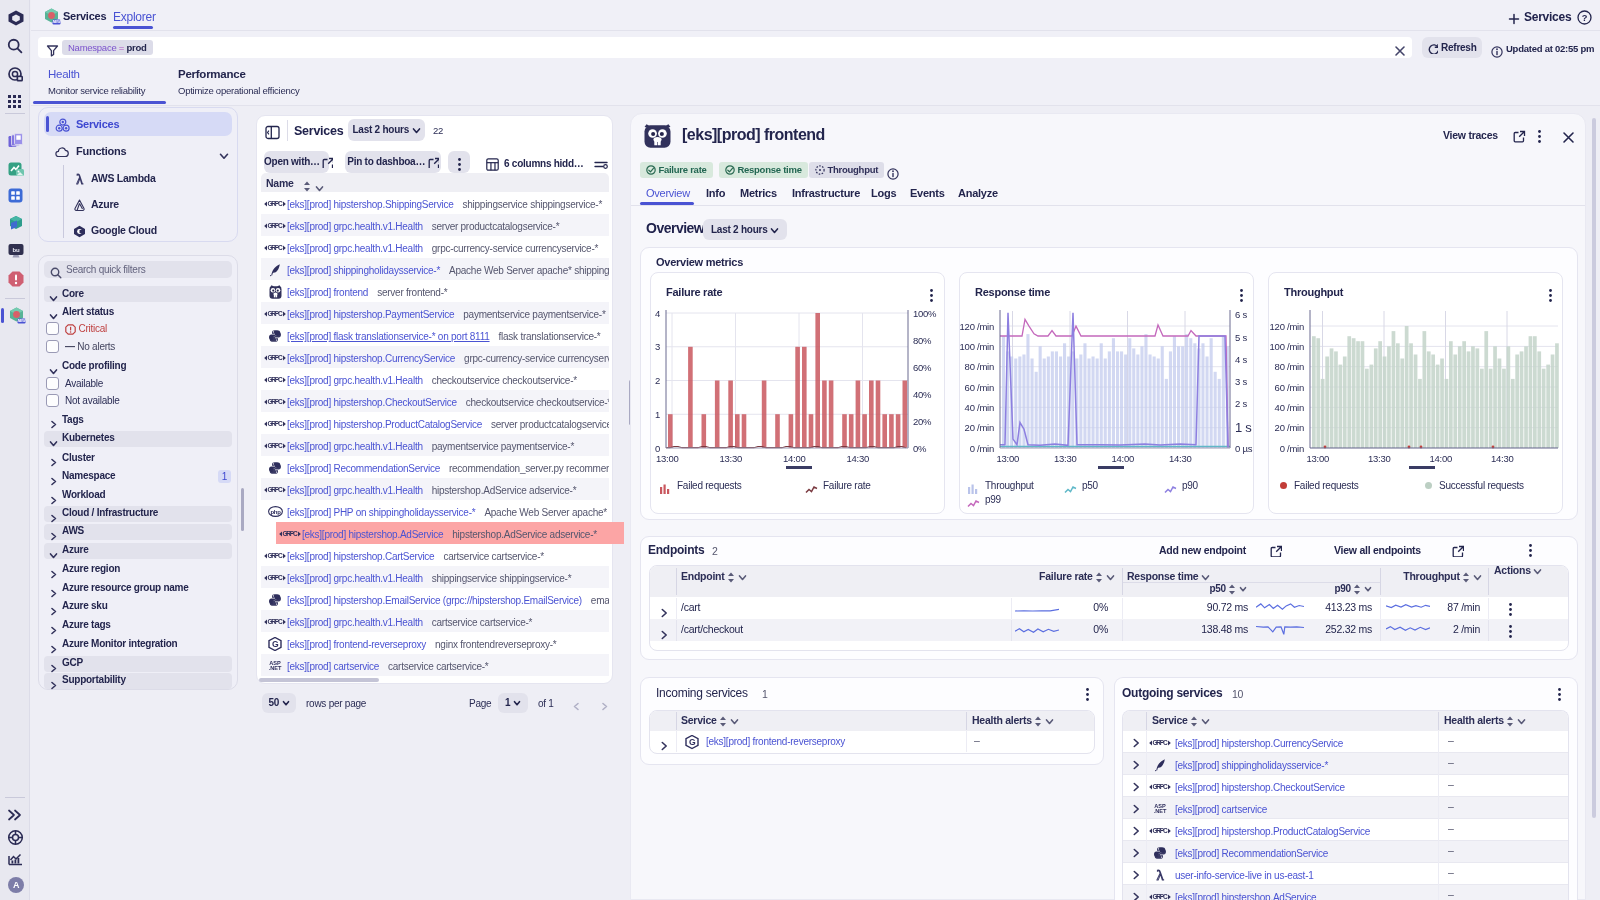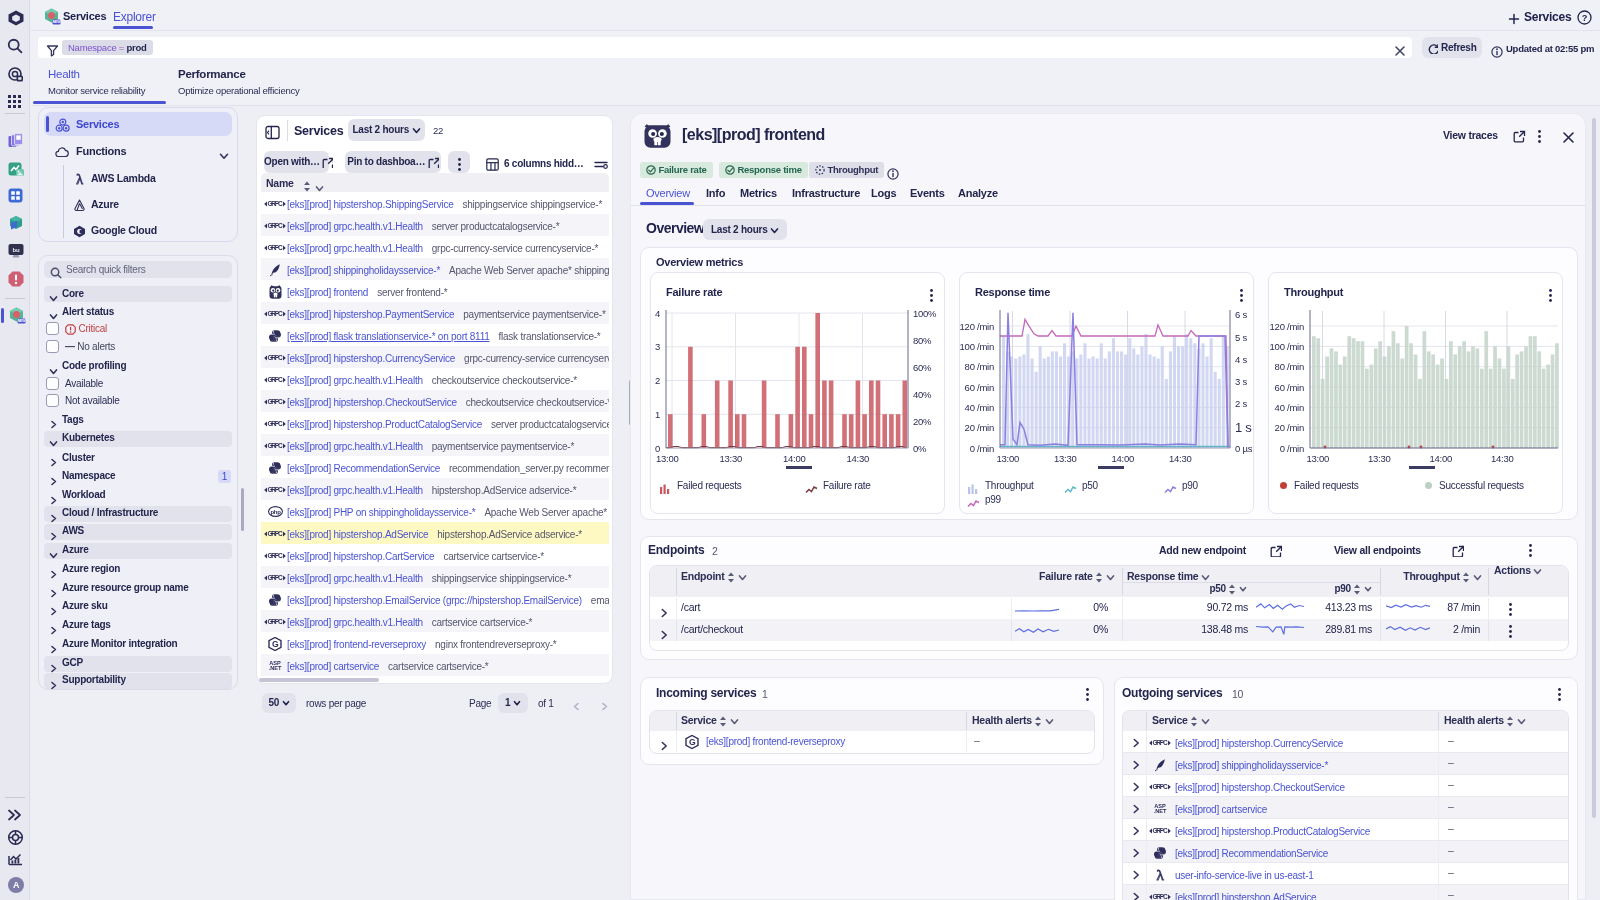--- a/index.html
+++ b/index.html
@@ -435,21 +435,21 @@
       </svg></span><span style="font-size:10px;color:#4a53d3;">[eks][prod] RecommendationService</span><span style="font-size:10px;color:#55566e;margin-left:9px;">recommendation_server.py recommen</span></div>
 <div class="abs row" style="left:261px;top:478px;width:348px;height:22px;line-height:21px;background:#f4f4f9;"><span style="display:inline-block;width:24px;text-align:center;margin-left:2px;"><span class="igrpc"><svg width="22" height="10" viewBox="0 0 22 10">
           <polygon points="0.2,5 3,2.4 3,7.6" fill="#30305a"></polygon>
           <polygon points="21.8,5 19,2.4 19,7.6" fill="#30305a"></polygon>
           <text x="11" y="7.4" font-family="Liberation Sans" font-size="6.6" font-weight="bold" fill="#30305a" text-anchor="middle" textLength="15">GRPC</text>
         </svg></span></span><span style="font-size:10px;color:#4a53d3;">[eks][prod] grpc.health.v1.Health</span><span style="font-size:10px;color:#55566e;margin-left:9px;">hipstershop.AdService adservice-*</span></div>
 <div class="abs row" style="left:261px;top:500px;width:348px;height:22px;line-height:21px;background:#fff;"><span style="display:inline-block;width:24px;text-align:center;margin-left:2px;"><svg width="15" height="11" viewBox="0 0 15 11" style="">
         <ellipse cx="7.5" cy="5.5" rx="6.9" ry="4.9" fill="none" stroke="#2e2e5c" stroke-width="1.1"></ellipse>
         <text x="7.5" y="7.8" font-family="Liberation Sans" font-size="6" font-weight="bold" fill="#2e2e5c" text-anchor="middle">php</text>
       </svg></span><span style="font-size:10px;color:#4a53d3;">[eks][prod] PHP on shippingholidaysservice-*</span><span style="font-size:10px;color:#55566e;margin-left:9px;">Apache Web Server apache* s</span></div>
-<div class="abs row" style="left:261px;top:522px;width:348px;height:22px;line-height:21px;background:#fef9c3;"><span style="display:inline-block;width:24px;text-align:center;margin-left:2px;"><span class="igrpc"><svg width="22" height="10" viewBox="0 0 22 10">
+<div class="abs row" style="left:276px;top:522px;width:348px;height:22px;line-height:21px;background:#fca5a5;"><span style="display:inline-block;width:24px;text-align:center;margin-left:2px;"><span class="igrpc"><svg width="22" height="10" viewBox="0 0 22 10">
           <polygon points="0.2,5 3,2.4 3,7.6" fill="#30305a"></polygon>
           <polygon points="21.8,5 19,2.4 19,7.6" fill="#30305a"></polygon>
           <text x="11" y="7.4" font-family="Liberation Sans" font-size="6.6" font-weight="bold" fill="#30305a" text-anchor="middle" textLength="15">GRPC</text>
         </svg></span></span><span style="font-size:10px;color:#4a53d3;">[eks][prod] hipstershop.AdService</span><span style="font-size:10px;color:#55566e;margin-left:9px;">hipstershop.AdService adservice-*</span></div>
 <div class="abs row" style="left:261px;top:544px;width:348px;height:22px;line-height:21px;background:#fff;"><span style="display:inline-block;width:24px;text-align:center;margin-left:2px;"><span class="igrpc"><svg width="22" height="10" viewBox="0 0 22 10">
           <polygon points="0.2,5 3,2.4 3,7.6" fill="#30305a"></polygon>
           <polygon points="21.8,5 19,2.4 19,7.6" fill="#30305a"></polygon>
           <text x="11" y="7.4" font-family="Liberation Sans" font-size="6.6" font-weight="bold" fill="#30305a" text-anchor="middle" textLength="15">GRPC</text>
         </svg></span></span><span style="font-size:10px;color:#4a53d3;">[eks][prod] hipstershop.CartService</span><span style="font-size:10px;color:#55566e;margin-left:9px;">cartservice cartservice-*</span></div>
 <div class="abs row" style="left:261px;top:566px;width:348px;height:22px;line-height:21px;background:#f4f4f9;"><span style="display:inline-block;width:24px;text-align:center;margin-left:2px;"><span class="igrpc"><svg width="22" height="10" viewBox="0 0 22 10">
@@ -966,34 +966,34 @@
 <div class="abs" style="left:1488px;top:620px;width:1px;height:21px;background:#e4e4ee;"></div>
 <div class="abs" style="left:681px;top:623px;font-size:10.5px;color:#23254d;">/cart/checkout</div>
 <svg class="abs" style="left:1015px;top:624px;" width="44" height="12">
     <polyline points="0.0,7.2 4.4,4.8 8.8,7.8 13.2,5.4 18.5,8.2 22.9,5.0 28.2,7.9 33.4,5.3 38.7,7.4 44.0,6.0" fill="none" stroke="#5b6ee0" stroke-width="1.2"></polyline>
   </svg>
 <div class="abs" style="left:1060px;top:623px;width:48px;text-align:right;font-size:10.5px;color:#23254d;">0%</div>
 <div class="abs" style="left:1180px;top:623px;width:68px;text-align:right;font-size:10.5px;color:#23254d;">138.48 ms</div>
 <svg class="abs" style="left:1256px;top:622px;" width="48" height="13">
     <polyline points="0.0,4.5 7.2,5.2 12.0,4.9 16.8,9.8 20.2,5.2 25.0,4.9 27.8,12.3 28.8,4.9 34.6,5.2 40.8,4.9 48.0,5.5" fill="none" stroke="#5b6ee0" stroke-width="1.2"></polyline>
   </svg>
-<div class="abs" style="left:1306px;top:623px;width:66px;text-align:right;font-size:10.5px;color:#23254d;">289.81 ms</div>
+<div class="abs" style="left:1306px;top:623px;width:66px;text-align:right;font-size:10.5px;color:#23254d;">252.32 ms</div>
 <svg class="abs" style="left:1386px;top:623px;" width="44" height="12">
     <polyline points="0.0,6.0 4.4,3.6 8.8,6.6 14.1,4.2 19.4,7.2 24.2,4.8 29.0,7.0 34.3,4.3 39.6,6.6 44.0,4.8" fill="none" stroke="#5b6ee0" stroke-width="1.2"></polyline>
   </svg>
 <div class="abs" style="left:1434px;top:623px;width:46px;text-align:right;font-size:10.5px;color:#23254d;">2 /min</div>
 <div class="abs" style="left:1508px;top:622px;"><svg width="5" height="15" viewBox="0 0 5 15" style="">
       <g fill="#23254d">
         <circle cx="2.5" cy="2.5" r="1.4"></circle>
         <circle cx="2.5" cy="7.5" r="1.4"></circle>
         <circle cx="2.5" cy="12.5" r="1.4"></circle>
       </g>
     </svg></div>
 <div class="card" style="left:640px;top:677px;width:464px;height:88px;background:#fdfdff;"></div>
-<div class="abs" style="left:656px;top:686px;font-size:12px;font-weight:bold;color:#23254d;">Incoming services</div>
+<div class="abs" style="left:656px;top:686px;font-size:12px;font-weight:normal;color:#23254d;">Incoming services</div>
 <div class="abs" style="left:762px;top:688px;font-size:10.5px;color:#55566e;">1</div>
 <div class="abs" style="left:1085px;top:685px;"><svg width="5" height="15" viewBox="0 0 5 15" style="">
       <g fill="#23254d">
         <circle cx="2.5" cy="2.5" r="1.4"></circle>
         <circle cx="2.5" cy="7.5" r="1.4"></circle>
         <circle cx="2.5" cy="12.5" r="1.4"></circle>
       </g>
     </svg></div>
 <div class="abs" style="left:649px;top:710px;width:446px;height:44px;border:1px solid #e3e3ee;border-radius:8px;background:#fff;"></div>
 <div class="abs" style="left:650px;top:711px;width:444px;height:20px;background:#efeff4;border-radius:7px 7px 0 0;"></div>

